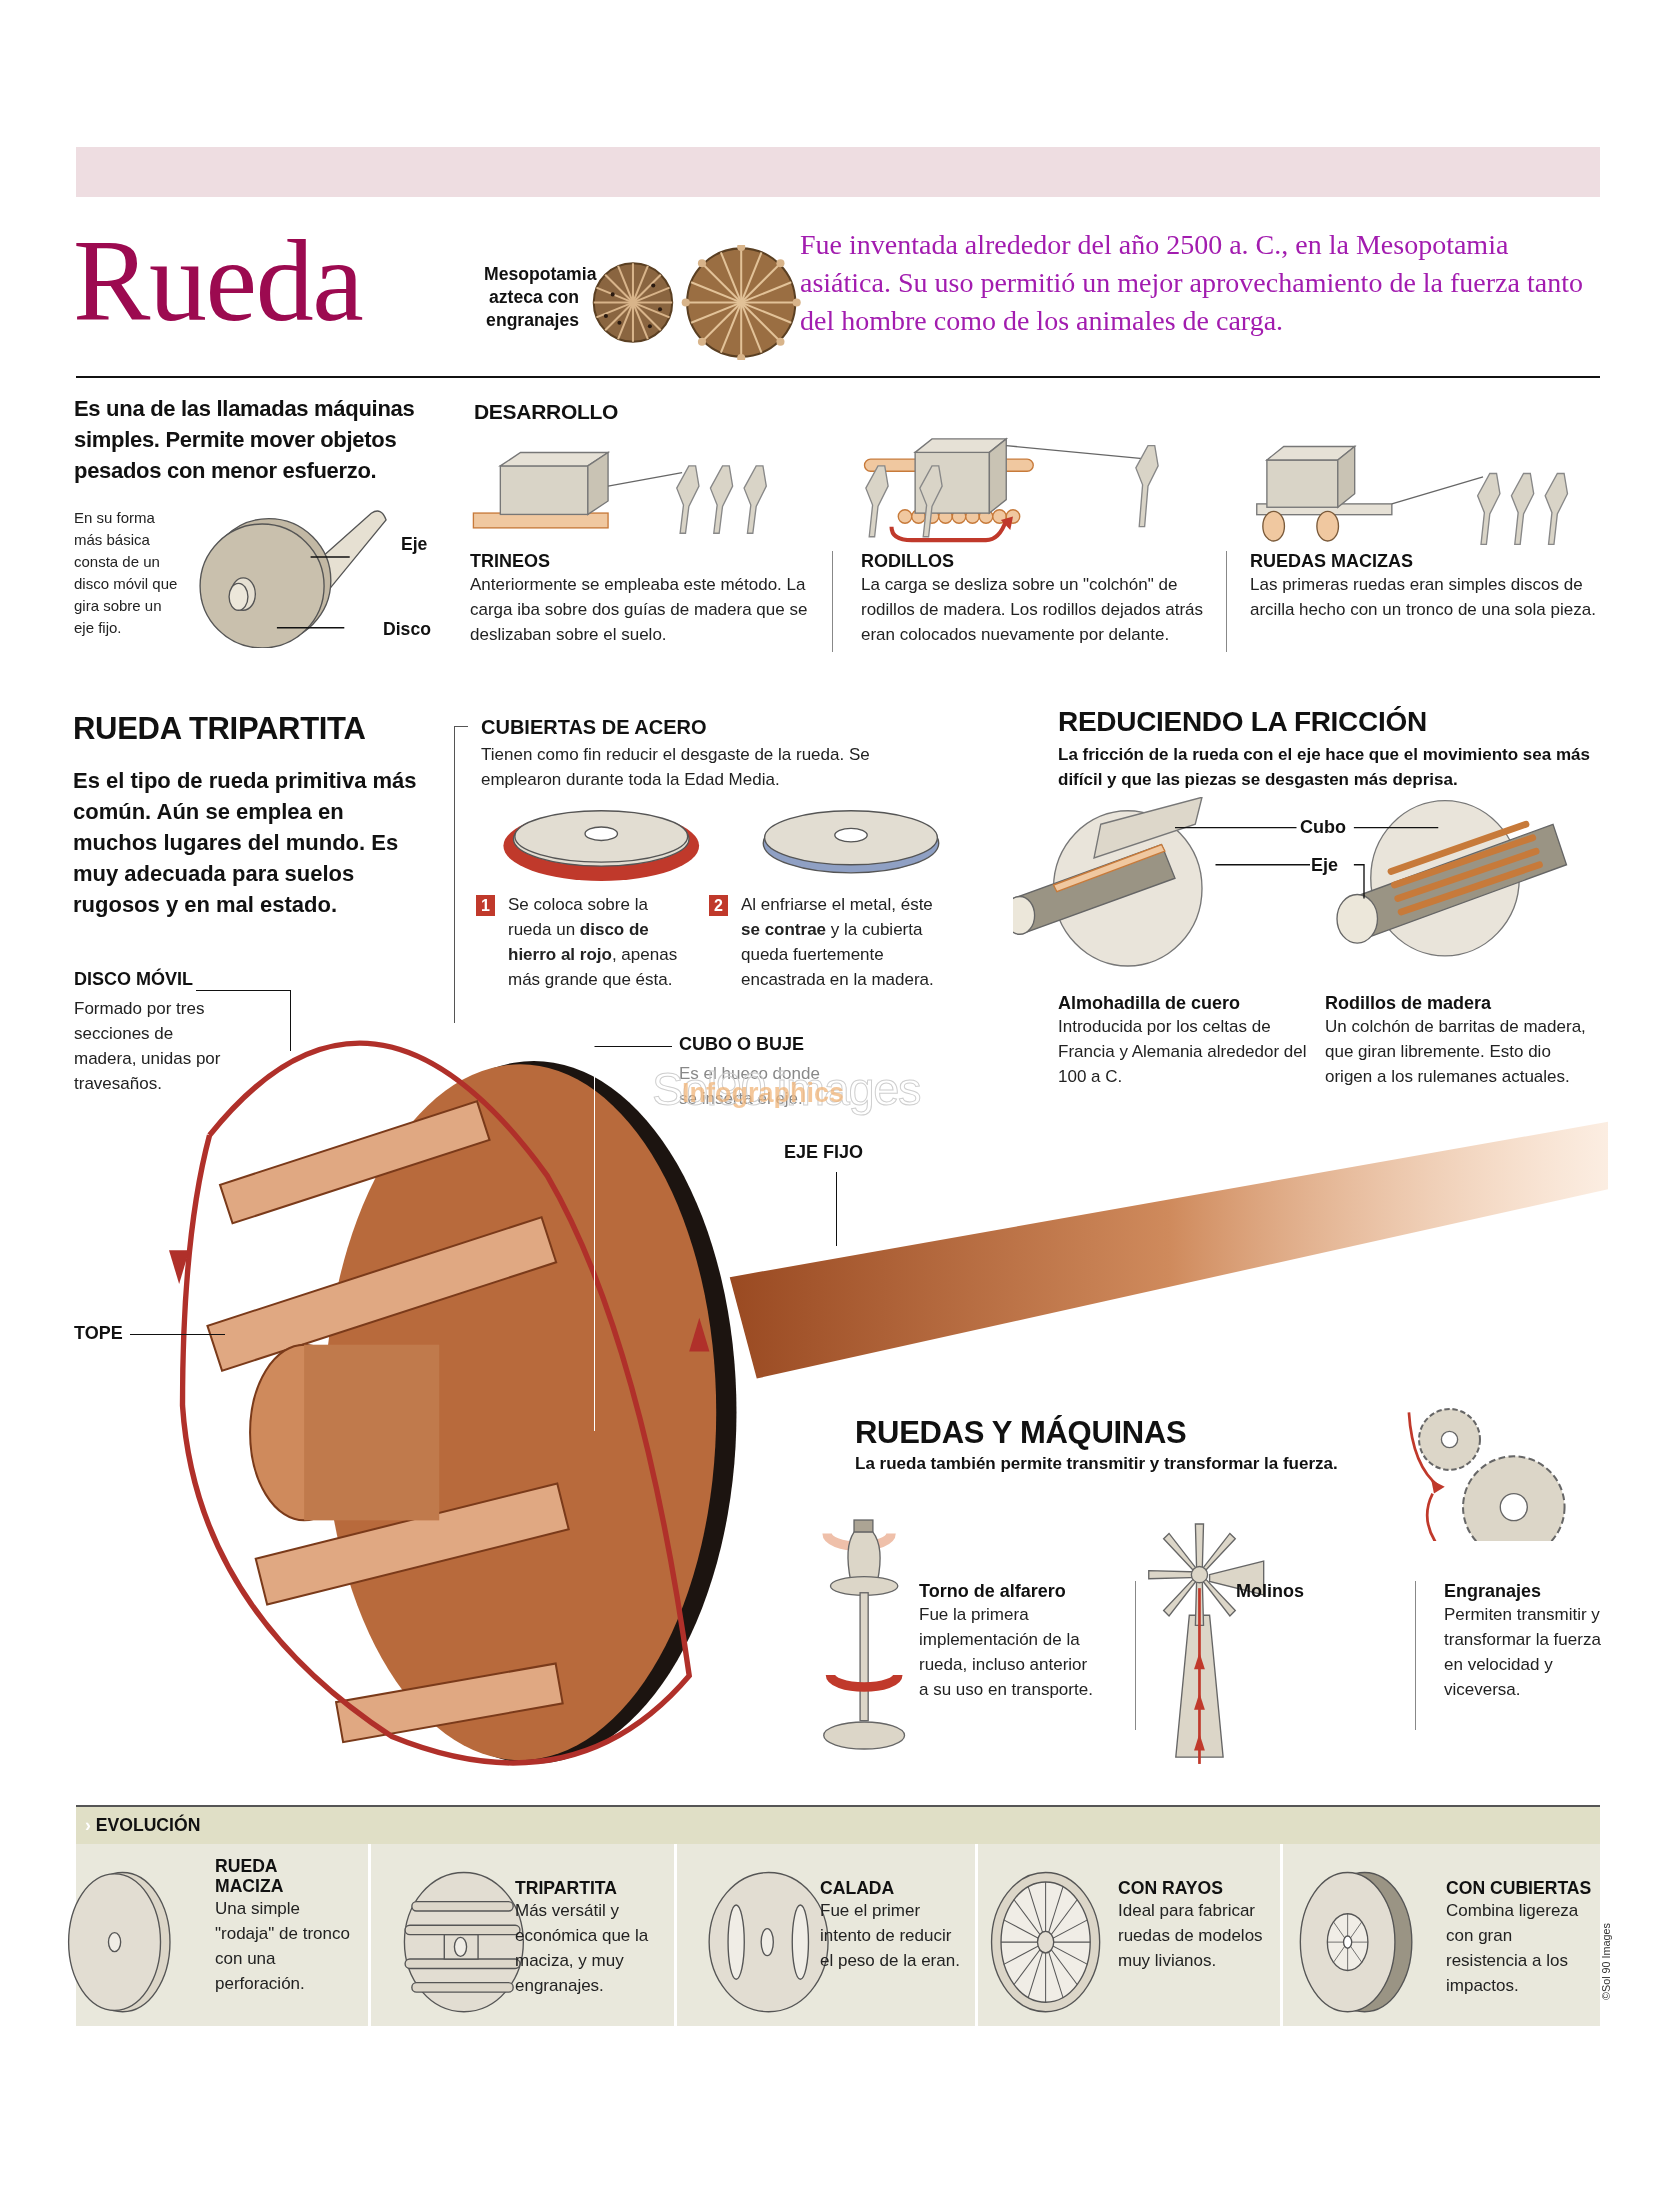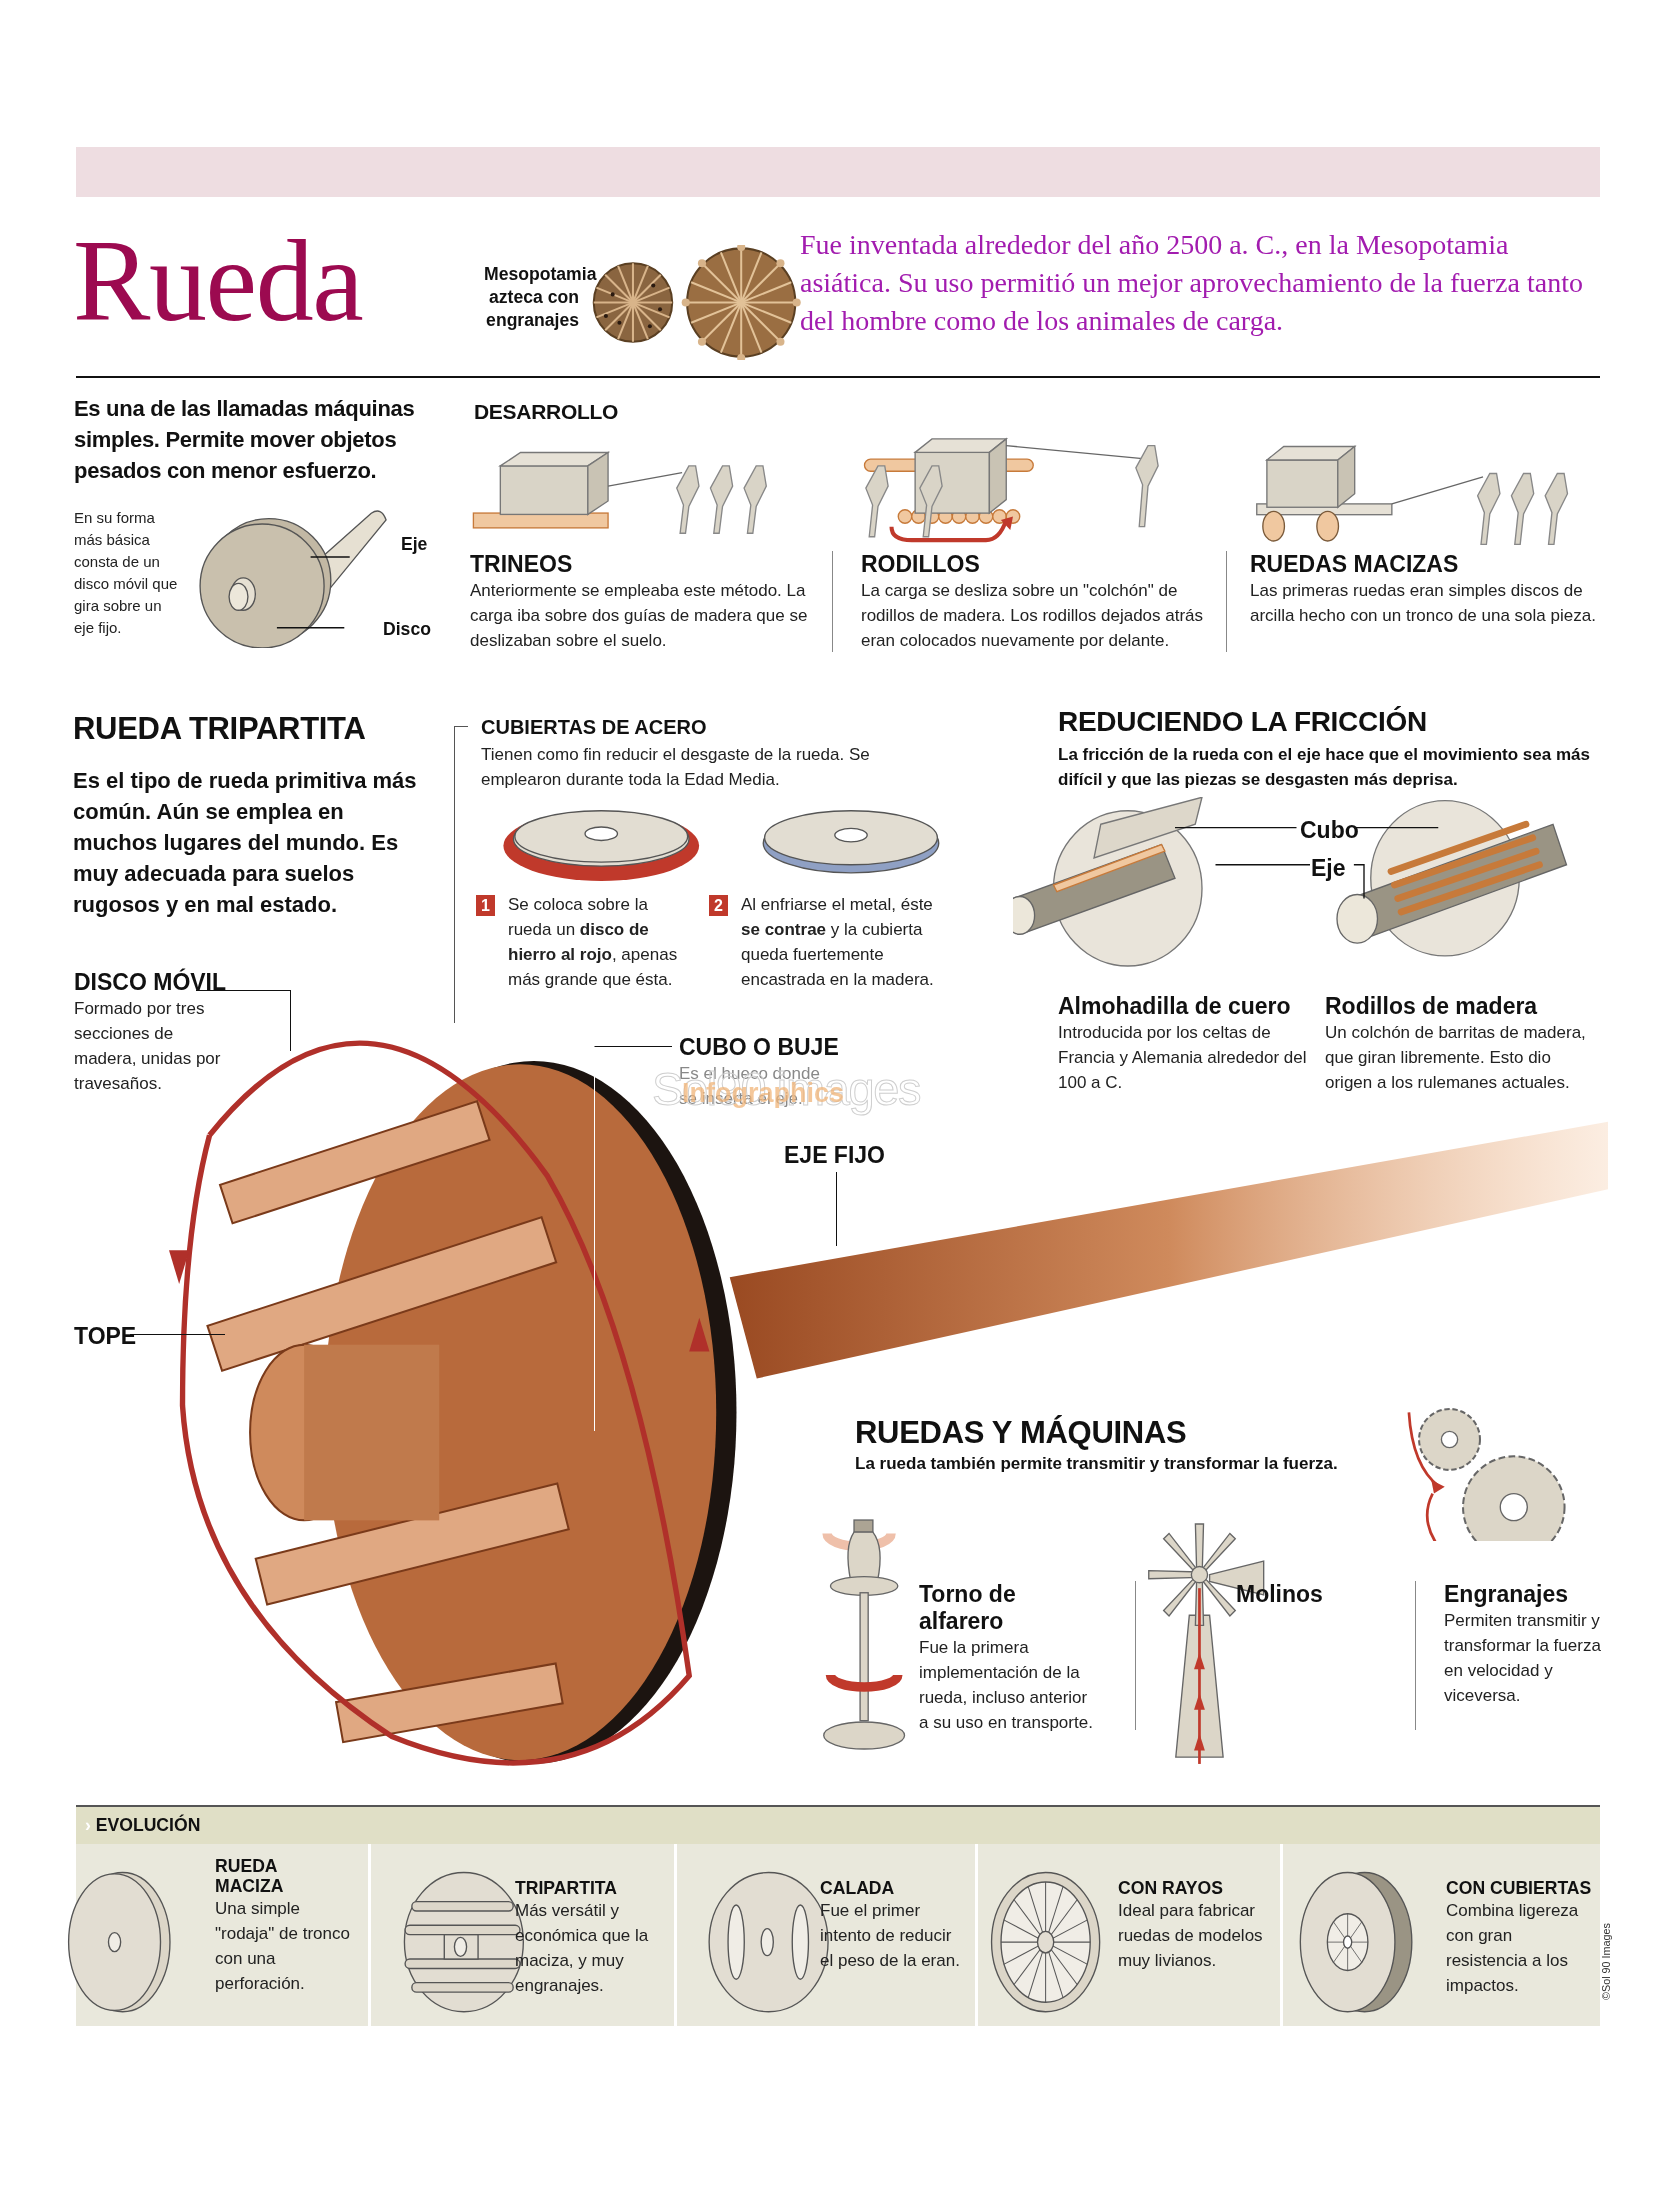--- a/index.html
+++ b/index.html
@@ -8,21 +8,21 @@
   .abs { position: absolute; }
   .top-band { left: 76px; top: 147px; width: 1524px; height: 50px; background: #eedde1; }
   .title { left: 73px; top: 223px; font-family: "Liberation Serif", serif; font-size: 116px; color: #9c0a50; letter-spacing: -1.4px; line-height: 1; }
   .cal-label { left: 484px; top: 263px; font-size: 17.6px; font-weight: bold; line-height: 23px; text-align: right; width: 95px; }
   .intro { left: 800px; top: 226px; width: 784px; font-family: "Liberation Serif", serif; font-size: 28px; line-height: 38px; color: #a21caf; }
   .hr-main { left: 76px; top: 376px; width: 1524px; height: 2px; background: #111; }
   .lead { left: 74px; top: 393px; width: 378px; font-size: 22px; font-weight: bold; line-height: 31px; letter-spacing: -0.3px; }
   .small { font-size: 15px; line-height: 22px; color: #222; }
   .desc { font-size: 17px; line-height: 25px; color: #222; }
   .h-sec { font-size: 21px; font-weight: bold; letter-spacing: -0.3px; }
-  .h-sub { font-size: 23px; font-weight: bold; }
+  .h-sub { font-size: 18px; font-weight: bold; }
   .h-big { font-size: 31px; font-weight: bold; letter-spacing: -0.3px; }
   .vline { background: #888; width: 1.4px; }
   .label { font-size: 17.6px; font-weight: bold; }
   .evo-band { left: 76px; top: 1805px; width: 1524px; height: 39px; background: #e0dfc6; border-top: 2px solid #555; }
   .evo-body { left: 76px; top: 1844px; width: 1524px; height: 182px; background: #e9e8dc; }
   .evo-sep { top: 1844px; width: 3.4px; height: 182px; background: #fff; }
   .evo-title { font-size: 17.6px; font-weight: bold; line-height: 20px; }
   .evo-desc { font-size: 17px; line-height: 25px; color: #222; }
   .num-badge { display:inline-block; width: 19px; height: 21.6px; background: #c0392b; color: #fff; font-weight: bold; font-size: 16px; text-align: center; line-height: 21.6px; }
   .credit { left: 1600px; top: 2000px; transform: rotate(-90deg); transform-origin: left top; font-size: 10.8px; color: #333; white-space: nowrap; }

